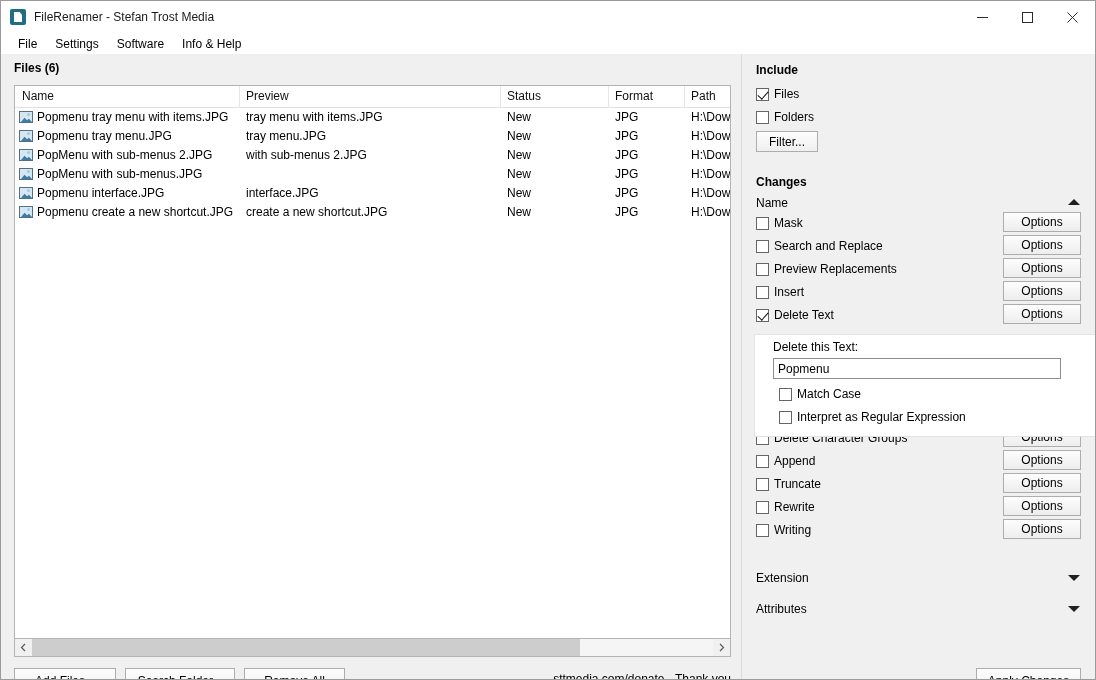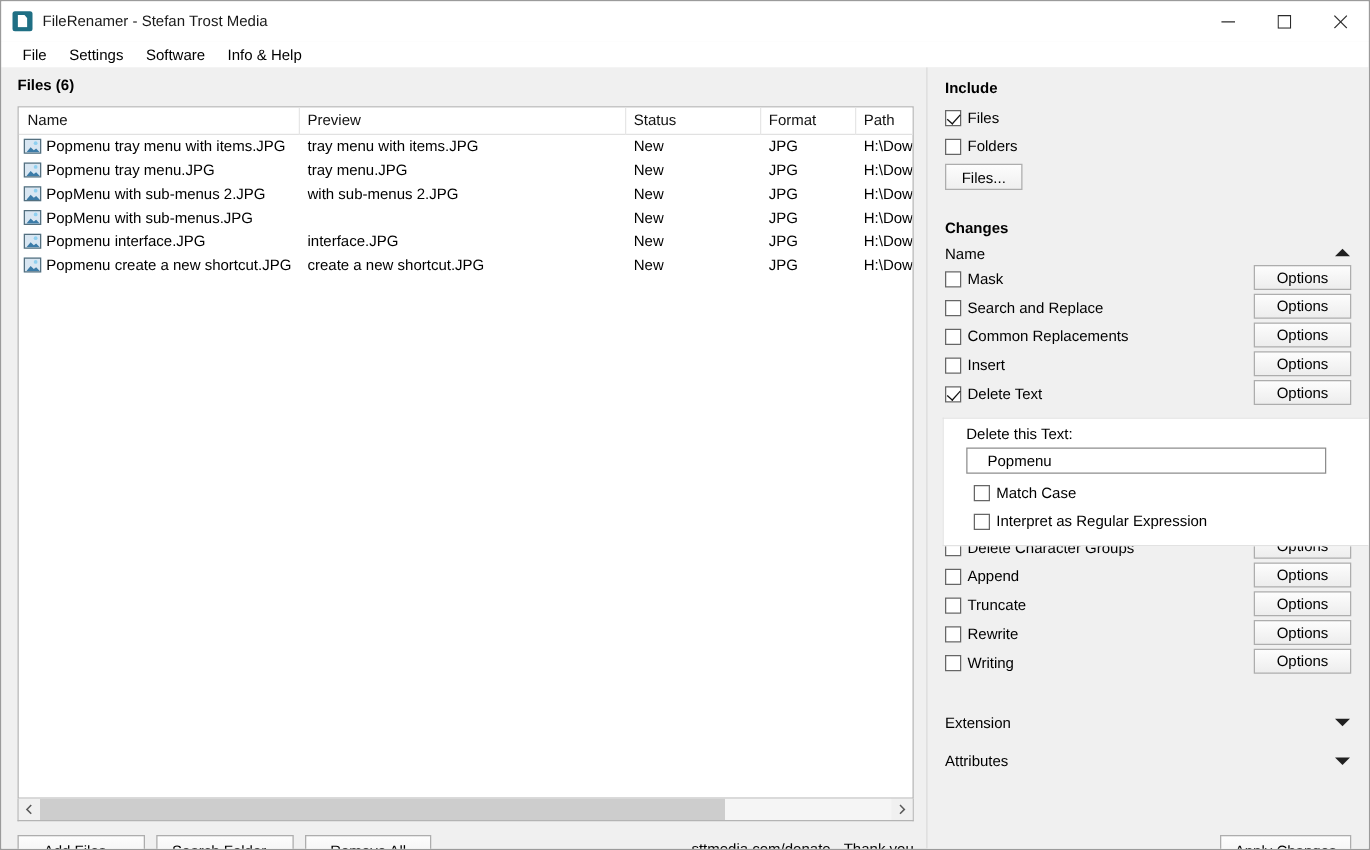--- a/index.html
+++ b/index.html
@@ -255,21 +255,21 @@
     position: absolute; left: 18px; top: 5px;
     font-size: 12px; color: #000;
   }
   .dt-input {
     position: absolute; left: 18px; top: 23px;
     width: 288px; height: 21px;
     background: #ffffff;
     border: 1px solid #8d8d8d;
     font-size: 12px; color: #000;
     display: flex; align-items: center;
-    padding-left: 16px;
+    padding-left: 4px;
   }
   .dt-cb {
     position: absolute; left: 24px;
     height: 18px;
     display: flex; align-items: center;
     font-size: 12px; color: #000;
   }
 
   .apply-btn {
     position: absolute; right: 14px; top: 614px;
@@ -413,21 +413,21 @@
 
       <div class="cbline" style="top:31px;">
         <span class="cbox checked"></span>
         <span>Files</span>
       </div>
       <div class="cbline" style="top:54px;">
         <span class="cbox"></span>
         <span>Folders</span>
       </div>
 
-      <div class="btn" style="position:absolute; left:14px; top:77px; width:62px; height:21px;">Files...</div>
+      <div class="btn" style="position:absolute; left:14px; top:77px; width:62px; height:21px;">Filter...</div>
 
       <div class="sec-title" style="left:14px; top:121px;">Changes</div>
 
       <div class="sub-title" style="left:14px; top:142px;">Name</div>
       <div class="chev" style="top:143px;">
         <svg width="14" height="10" viewBox="0 0 14 10">
             <polygon points="7,2 13,8 1,8" fill="currentColor"></polygon>
           </svg>
       </div>
 
@@ -438,21 +438,21 @@
       <div class="opt-btn" style="top:158px;">Options</div>
 
       <div class="cbline" style="top:183px;">
         <span class="cbox"></span>
         <span>Search and Replace</span>
       </div>
       <div class="opt-btn" style="top:181px;">Options</div>
 
       <div class="cbline" style="top:206px;">
         <span class="cbox"></span>
-        <span>Common Replacements</span>
+        <span>Preview Replacements</span>
       </div>
       <div class="opt-btn" style="top:204px;">Options</div>
 
       <div class="cbline" style="top:229px;">
         <span class="cbox"></span>
         <span>Insert</span>
       </div>
       <div class="opt-btn" style="top:227px;">Options</div>
 
       <div class="cbline" style="top:252px;">

